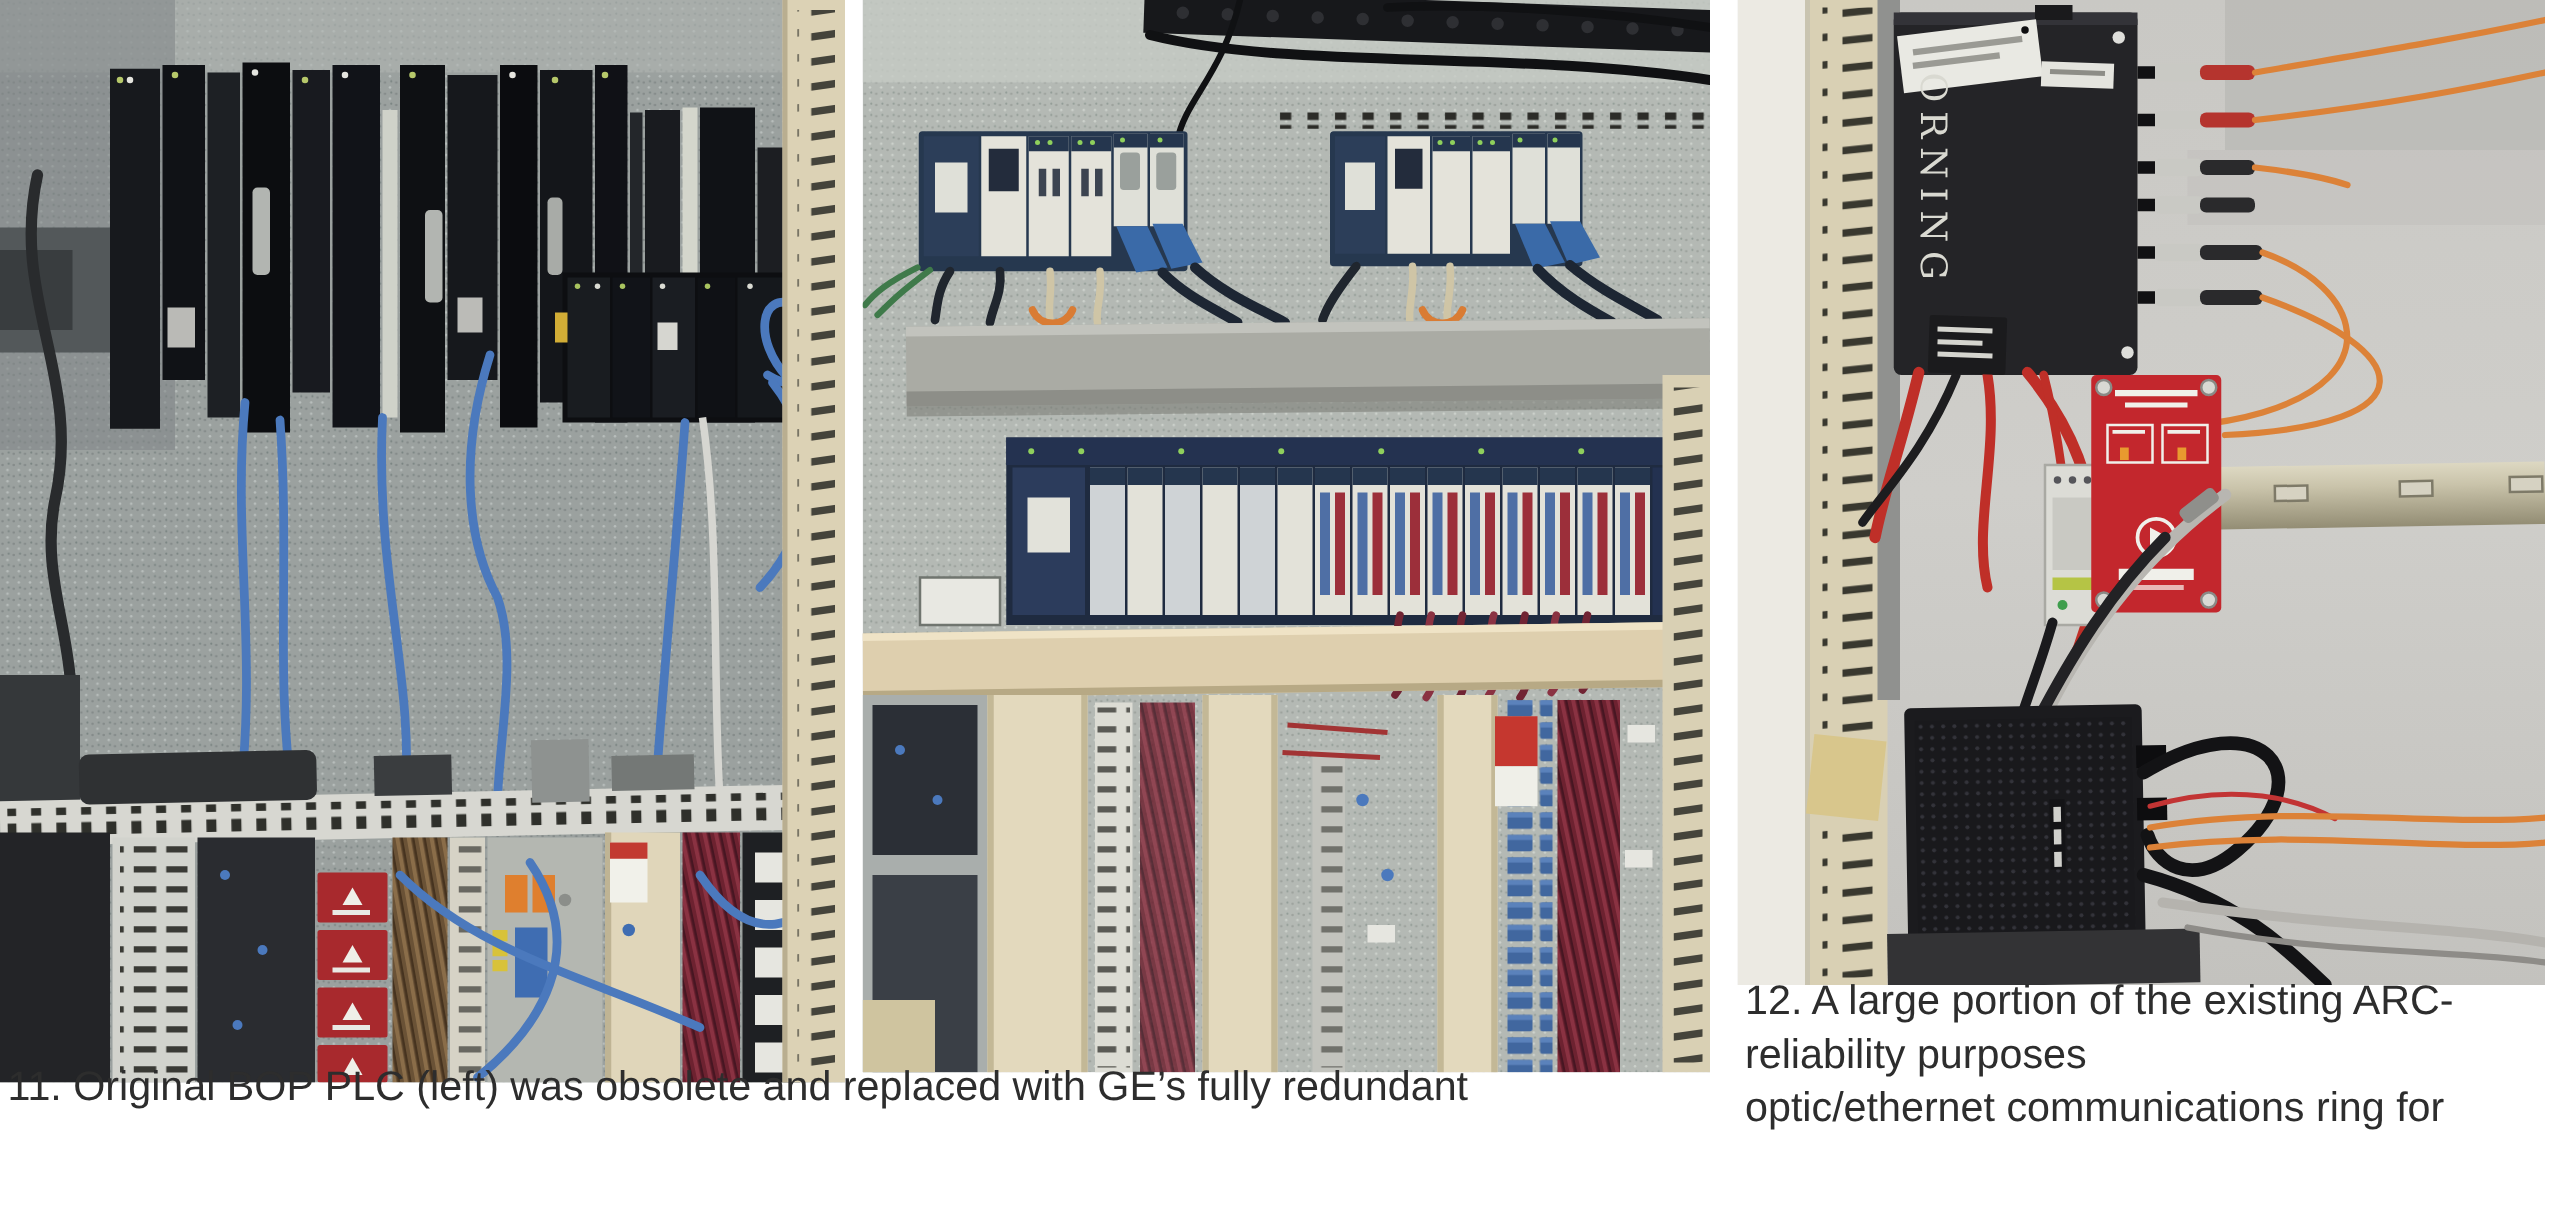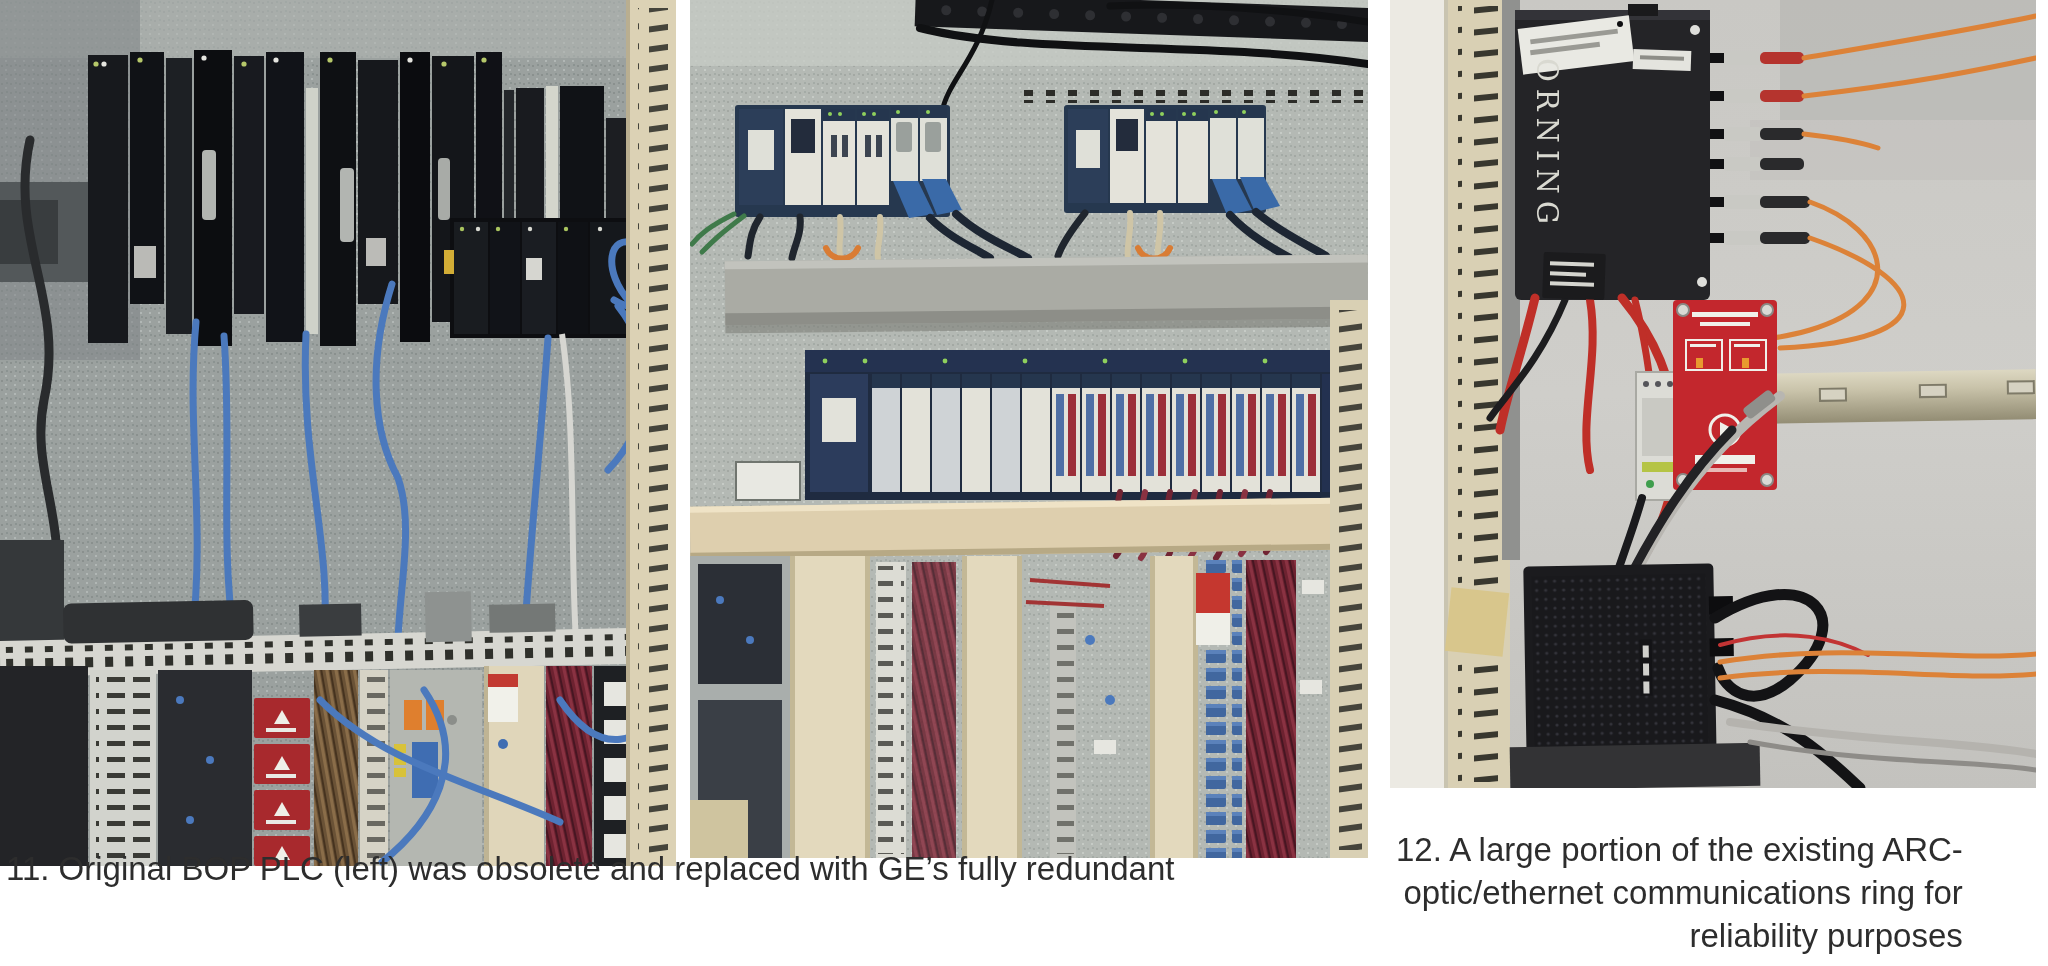--- a/index.html
+++ b/index.html
@@ -8,21 +8,21 @@
     font-family:"Liberation Sans",sans-serif;overflow:hidden;
   }
   .photo{position:absolute;top:0;overflow:hidden;background:#fff;}
   #photo1{left:0;width:676px;height:866px;}
   #photo2{left:690px;width:678px;height:858px;}
   #photo3{left:1390px;width:646px;height:788px;}
   .photo svg{display:block;}
   .caption{position:absolute;color:#2d2d2d;font-size:33px;line-height:43px;}
   .caption .cl{white-space:nowrap;}
   #caption-11{left:6px;top:847px;}
-  #caption-12{left:1396px;top:828px;text-align:right;}
+  #caption-12{left:1396px;top:778px;}
   .corning{
     position:absolute;left:140px;top:58px;height:250px;
     writing-mode:vertical-rl;font-family:"DejaVu Serif",serif;
     font-size:29px;letter-spacing:7px;color:#d9d9d1;user-select:none;
   }
 </style>
 </head>
 <body>
 
 <div class="photo" id="photo1">
@@ -634,15 +634,15 @@
 </svg>
 <div class="corning">ORNING</div>
 </div>
 
 <div class="caption" id="caption-11">
   <div class="cl">11. Original BOP PLC (left) was obsolete and replaced with GE’s fully redundant</div>
 </div>
 
 <div class="caption" id="caption-12">
   <div class="cl">12. A large portion of the existing ARC-</div>
+  <div class="cl">reliability purposes</div>
   <div class="cl">optic/ethernet communications ring for</div>
-  <div class="cl">reliability purposes</div>
 </div>
 
 </body></html>

